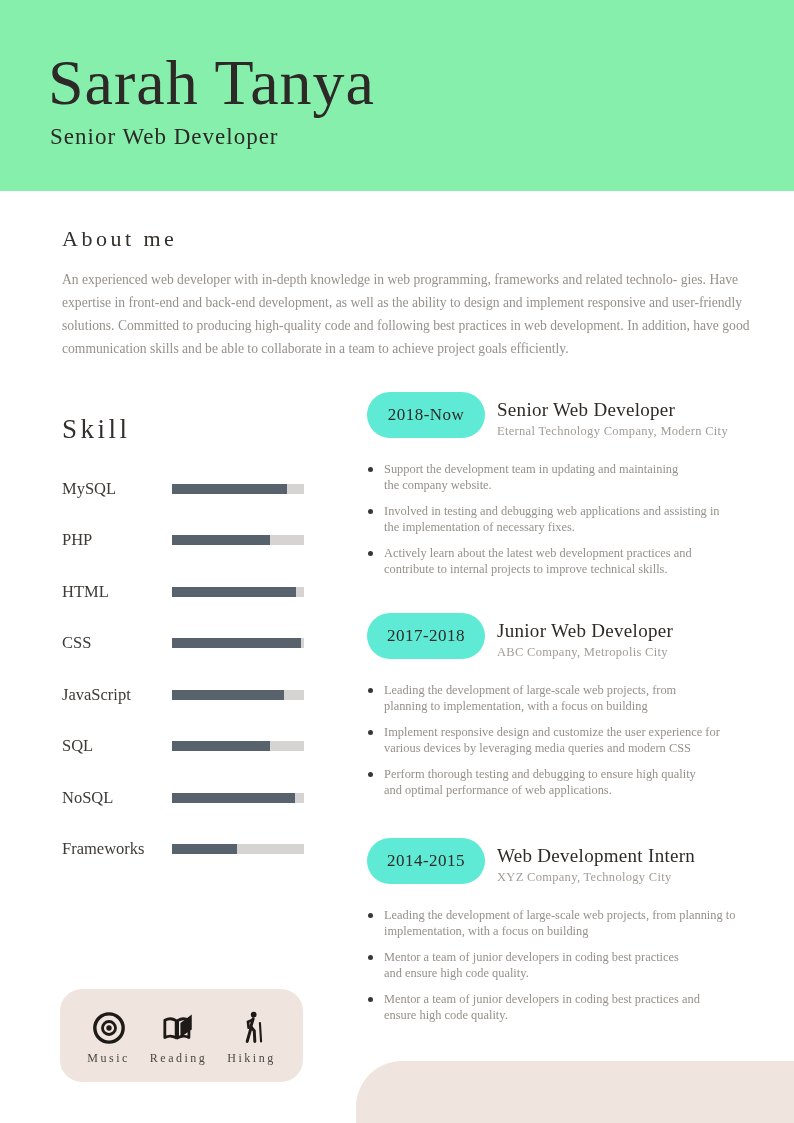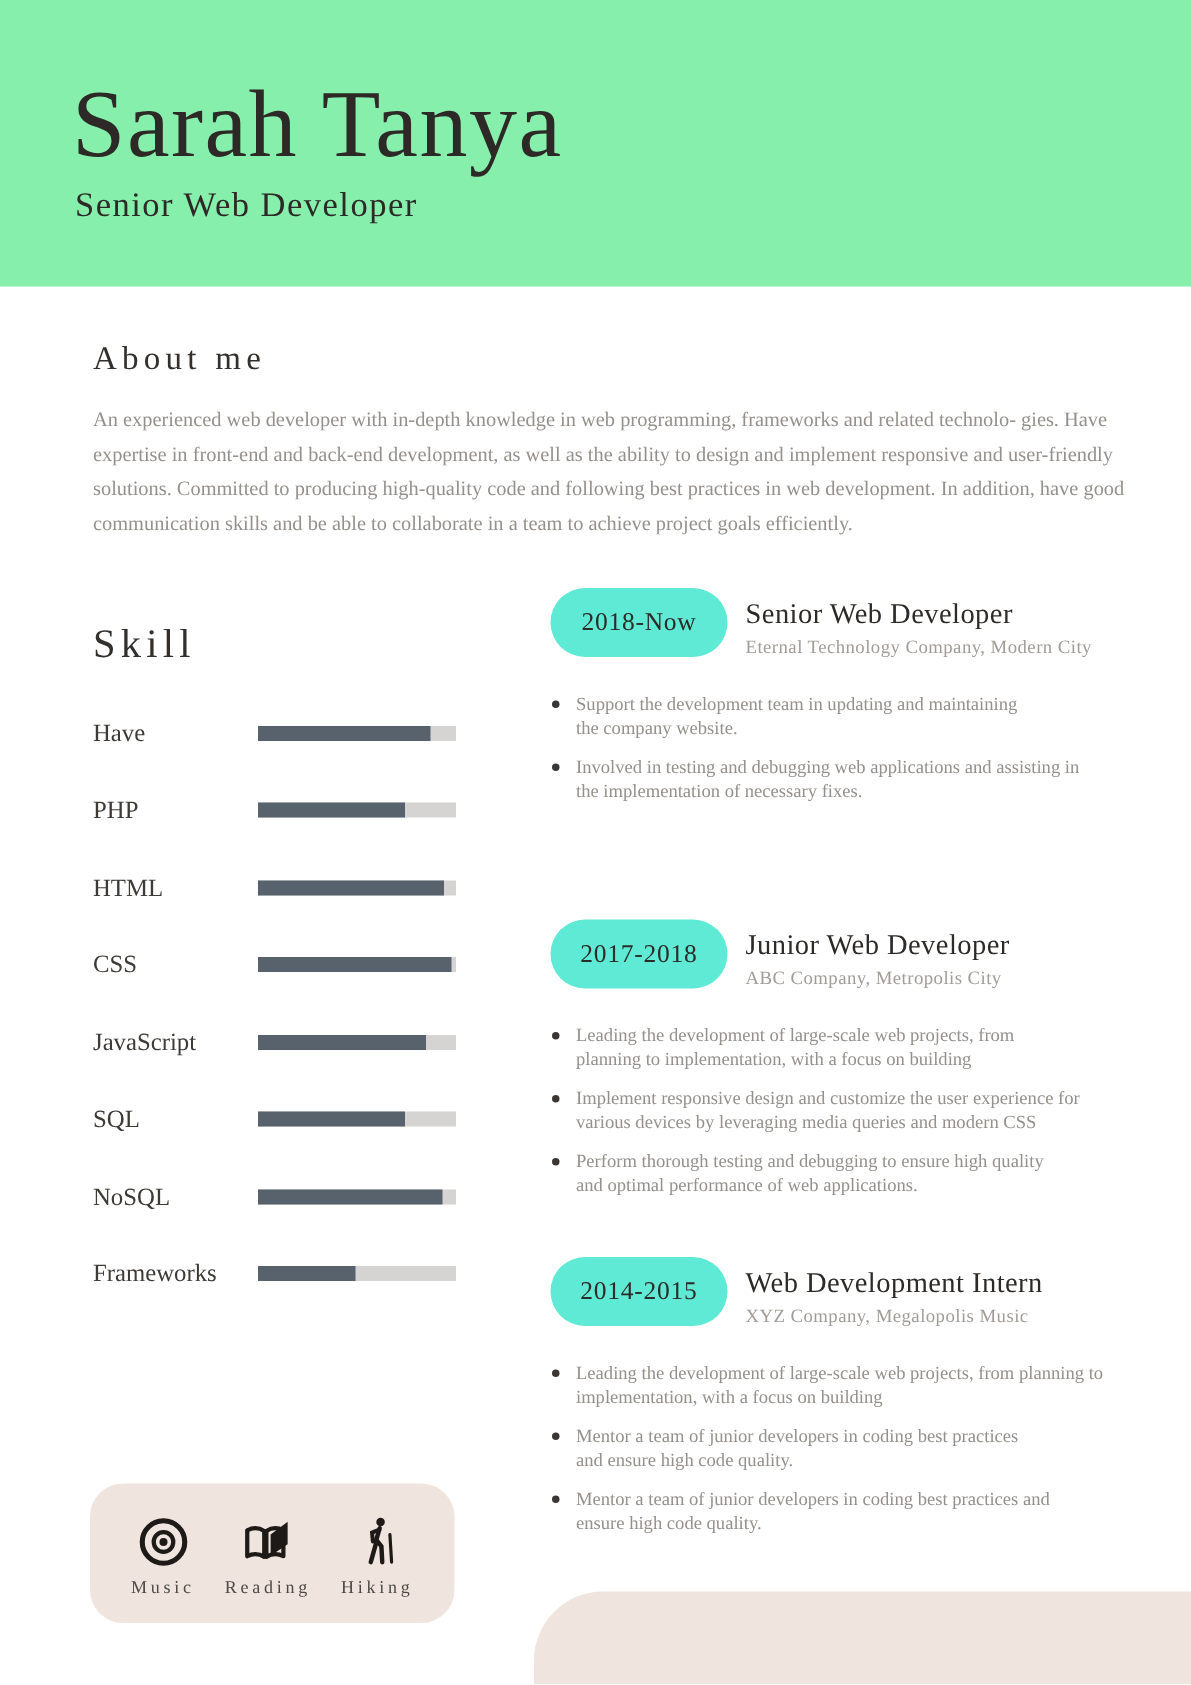--- a/index.html
+++ b/index.html
@@ -195,21 +195,21 @@
     <div class="name">Sarah Tanya</div>
     <div class="job-subtitle">Senior Web Developer</div>
   </div>
 
   <div class="about-heading">About me</div>
   <div class="about-text">An experienced web developer with in-depth knowledge in web programming, frameworks and related technolo- gies. Have expertise in front-end and back-end development, as well as the ability to design and implement responsive and user-friendly solutions. Committed to producing high-quality code and following best practices in web development. In addition, have good communication skills and be able to collaborate in a team to achieve project goals efficiently.</div>
 
   <div class="skill-heading">Skill</div>
   <div class="skill-list">
     <div class="skill-row">
-      <div class="skill-label">Have</div>
+      <div class="skill-label">MySQL</div>
       <div class="skill-bar">
           <div class="skill-bar-fill" style="width: 87%;"></div>
         </div>
     </div>
     <div class="skill-row">
       <div class="skill-label">PHP</div>
       <div class="skill-bar">
           <div class="skill-bar-fill" style="width: 74%;"></div>
         </div>
     </div>
@@ -263,20 +263,25 @@
       <div class="xp-bullet">
         <div class="bullet-dot"></div>
         <div class="bullet-text">Support the development team in updating and maintaining
 the company website.</div>
       </div>
       <div class="xp-bullet">
         <div class="bullet-dot"></div>
         <div class="bullet-text">Involved in testing and debugging web applications and assisting in
 the implementation of necessary fixes.</div>
       </div>
+      <div class="xp-bullet">
+        <div class="bullet-dot"></div>
+        <div class="bullet-text">Actively learn about the latest web development practices and
+contribute to internal projects to improve technical skills.</div>
+      </div>
     </div>
   </div>
 
   <div class="xp-entry e1">
     <div class="xp-head">
       <div class="xp-pill">2017-2018</div>
       <div class="xp-titles">
         <div class="xp-role">Junior Web Developer</div>
         <div class="xp-company">ABC Company, Metropolis City</div>
       </div>
@@ -298,21 +303,21 @@
 and optimal performance of web applications.</div>
       </div>
     </div>
   </div>
 
   <div class="xp-entry e2">
     <div class="xp-head">
       <div class="xp-pill">2014-2015</div>
       <div class="xp-titles">
         <div class="xp-role">Web Development Intern</div>
-        <div class="xp-company">XYZ Company, Megalopolis Music</div>
+        <div class="xp-company">XYZ Company, Technology City</div>
       </div>
     </div>
     <div class="xp-bullets">
       <div class="xp-bullet">
         <div class="bullet-dot"></div>
         <div class="bullet-text">Leading the development of large-scale web projects, from planning to
 implementation, with a focus on building</div>
       </div>
       <div class="xp-bullet">
         <div class="bullet-dot"></div>

